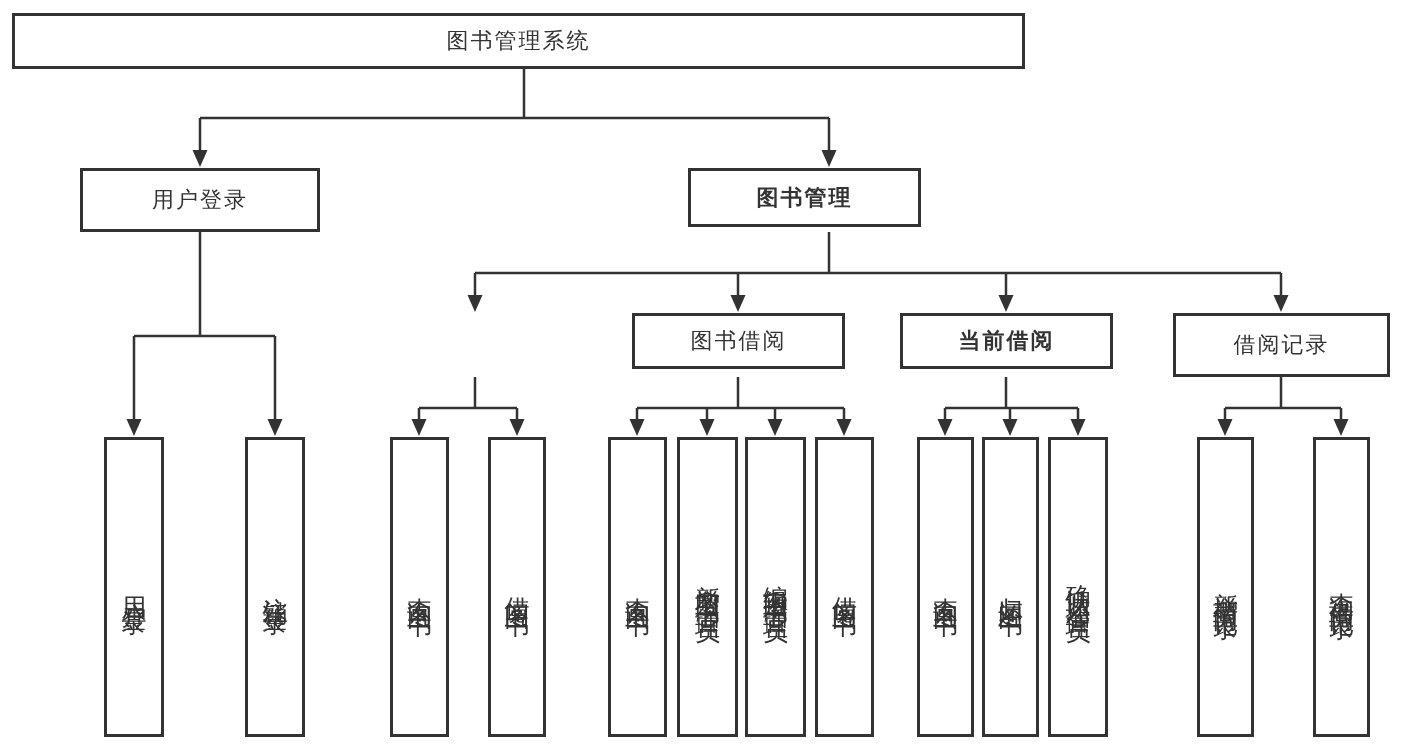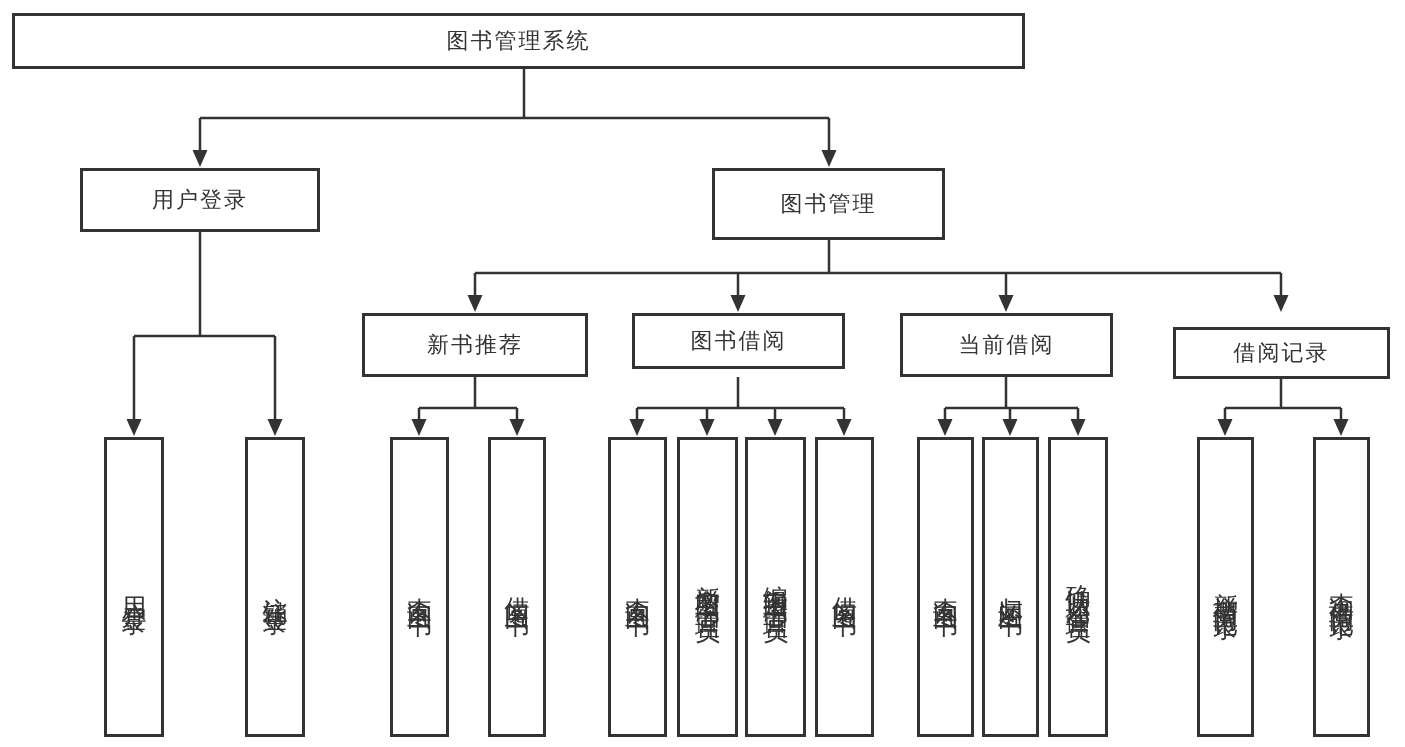--- a/index.html
+++ b/index.html
@@ -43,26 +43,26 @@
     font-size: 25px;
     writing-mode: vertical-rl;
     text-orientation: mixed;
     letter-spacing: 5px;
     line-height: 1;
   }
   
   #n-root   { left: 12px;  top: 13px;  width: 1013px; height: 56px; }
   
   #n-login  { left: 80px;  top: 168px; width: 240px; height: 64px; }
-  #n-mgmt   { left: 712px; top: 168px; width: 233px; height: 72px; }
+  #n-mgmt   { left: 688px; top: 168px; width: 233px; height: 59px; font-weight: bold; }
   
   #n-nbr    { left: 362px;  top: 313px; width: 226px; height: 64px; }
   #n-bb     { left: 632px;  top: 313px; width: 213px; height: 56px; }
-  #n-cb     { left: 900px;  top: 313px; width: 213px; height: 64px; }
-  #n-br     { left: 1173px; top: 313px; width: 217px; height: 52px; margin-top: 14px; }
+  #n-cb     { left: 900px;  top: 313px; width: 213px; height: 56px; font-weight: bold; }
+  #n-br     { left: 1173px; top: 313px; width: 217px; height: 64px; }
   
   #n-login-user    { left: 104px;  width: 60px; }
   #n-login-logout  { left: 245px;  width: 60px; }
   #n-nbr-query     { left: 390px;  width: 59px; }
   #n-nbr-borrow    { left: 488px;  width: 58px; }
   #n-bb-query      { left: 608px;  width: 59px; }
   #n-bb-add        { left: 677px;  width: 61px; }
   #n-bb-edit       { left: 745px;  width: 61px; }
   #n-bb-borrow     { left: 815px;  width: 59px; }
   #n-cb-query      { left: 917px;  width: 57px; }
@@ -123,21 +123,20 @@
       <polygon points="1217.5,419 1232.5,419 1225,436"></polygon>
       <polygon points="1333.5,419 1348.5,419 1341,436"></polygon>
     </g>
   </svg>
 
   <div class="hbox" id="n-root">图书管理系统</div>
 
   <div class="hbox" id="n-login">用户登录</div>
   <div class="hbox" id="n-mgmt">图书管理</div>
 
-  <div class="hbox" id="n-nbr">新书推荐</div>
   <div class="hbox" id="n-bb">图书借阅</div>
   <div class="hbox" id="n-cb">当前借阅</div>
   <div class="hbox" id="n-br">借阅记录</div>
 
   <div class="vbox" id="n-login-user">用户登录</div>
   <div class="vbox" id="n-login-logout">注销登录</div>
 
   <div class="vbox" id="n-nbr-query">查询图书</div>
   <div class="vbox" id="n-nbr-borrow">借阅图书</div>
 

